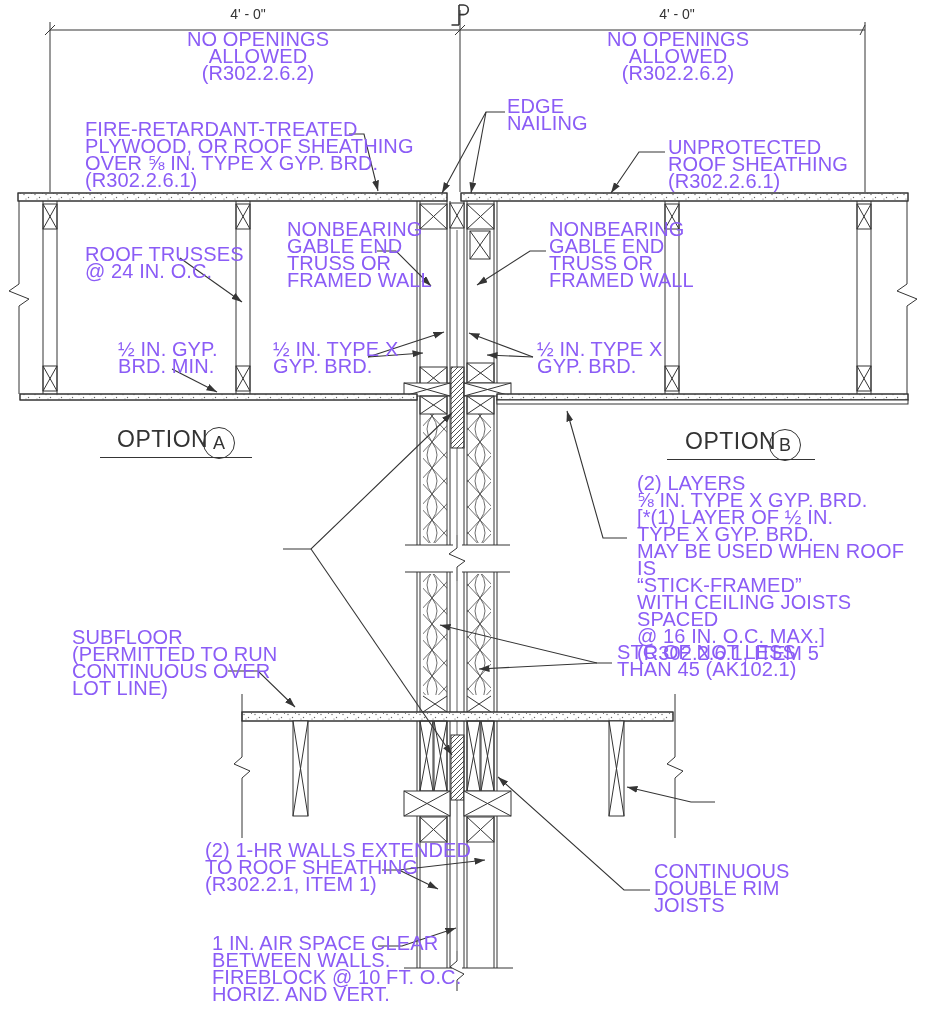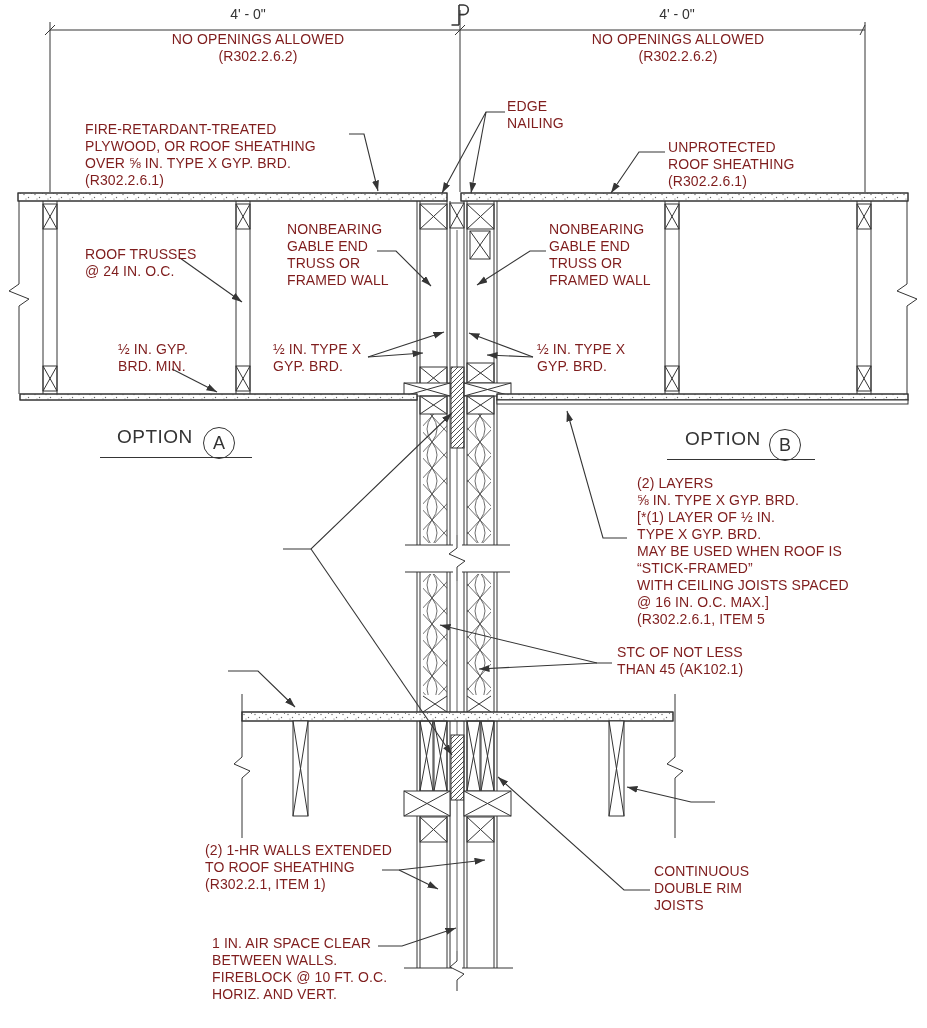--- a/index.html
+++ b/index.html
@@ -1,22 +1,22 @@
 <!DOCTYPE html>
 <html><head>
 <meta charset="utf-8">
 <style>
   html,body{margin:0;padding:0;background:#fff;}
   #stage{position:relative;width:927px;height:1028px;background:#ffffff;overflow:hidden;
          font-family:"Liberation Sans", sans-serif;color:#333;}
   #linework{position:absolute;left:0;top:0;}
-  .lbl{position:absolute;font-size:14px;line-height:17px;white-space:pre-line;
-       color:#7f1d1d;letter-spacing:0.1px;}
+  .lbl{position:absolute;font-size:20px;line-height:17px;white-space:pre-line;
+       color:#8b5cf6;letter-spacing:0.1px;}
   .ctr{text-align:center;}
-  .opt{position:absolute;font-size:19px;letter-spacing:0.5px;color:#333;}
+  .opt{position:absolute;font-size:23px;letter-spacing:0.5px;color:#333;}
   .optcircle{position:absolute;width:30px;height:30px;border:1.6px solid #353535;border-radius:50%;
              display:flex;align-items:center;justify-content:center;font-size:18px;color:#333;}
   .dim{position:absolute;font-size:14px;width:100px;text-align:center;color:#333;}
 </style>
 </head>
 <body>
 
 <div id="stage">
 
 <svg id="linework" width="927" height="1028" viewBox="0 0 927 1028" stroke="#353535" fill="none" stroke-width="1">
@@ -304,20 +304,24 @@
 GYP. BRD.</div>
 <div class="lbl" style="left:637px;top:475px;">(2) LAYERS
 ⅝ IN. TYPE X GYP. BRD.
 [*(1) LAYER OF ½ IN.
 TYPE X GYP. BRD.
 MAY BE USED WHEN ROOF IS
 “STICK-FRAMED”
 WITH CEILING JOISTS SPACED
 @ 16 IN. O.C. MAX.]
 (R302.2.6.1, ITEM 5</div>
+<div class="lbl" style="left:72px;top:629px;">SUBFLOOR
+(PERMITTED TO RUN
+CONTINUOUS OVER
+LOT LINE)</div>
 <div class="lbl" style="left:617px;top:644px;">STC OF NOT LESS
 THAN 45 (AK102.1)</div>
 <div class="lbl" style="left:205px;top:842px;">(2) 1-HR WALLS EXTENDED
 TO ROOF SHEATHING
 (R302.2.1, ITEM 1)</div>
 <div class="lbl" style="left:654px;top:863px;">CONTINUOUS
 DOUBLE RIM
 JOISTS</div>
 <div class="lbl" style="left:212px;top:935px;">1 IN. AIR SPACE CLEAR
 BETWEEN WALLS.

